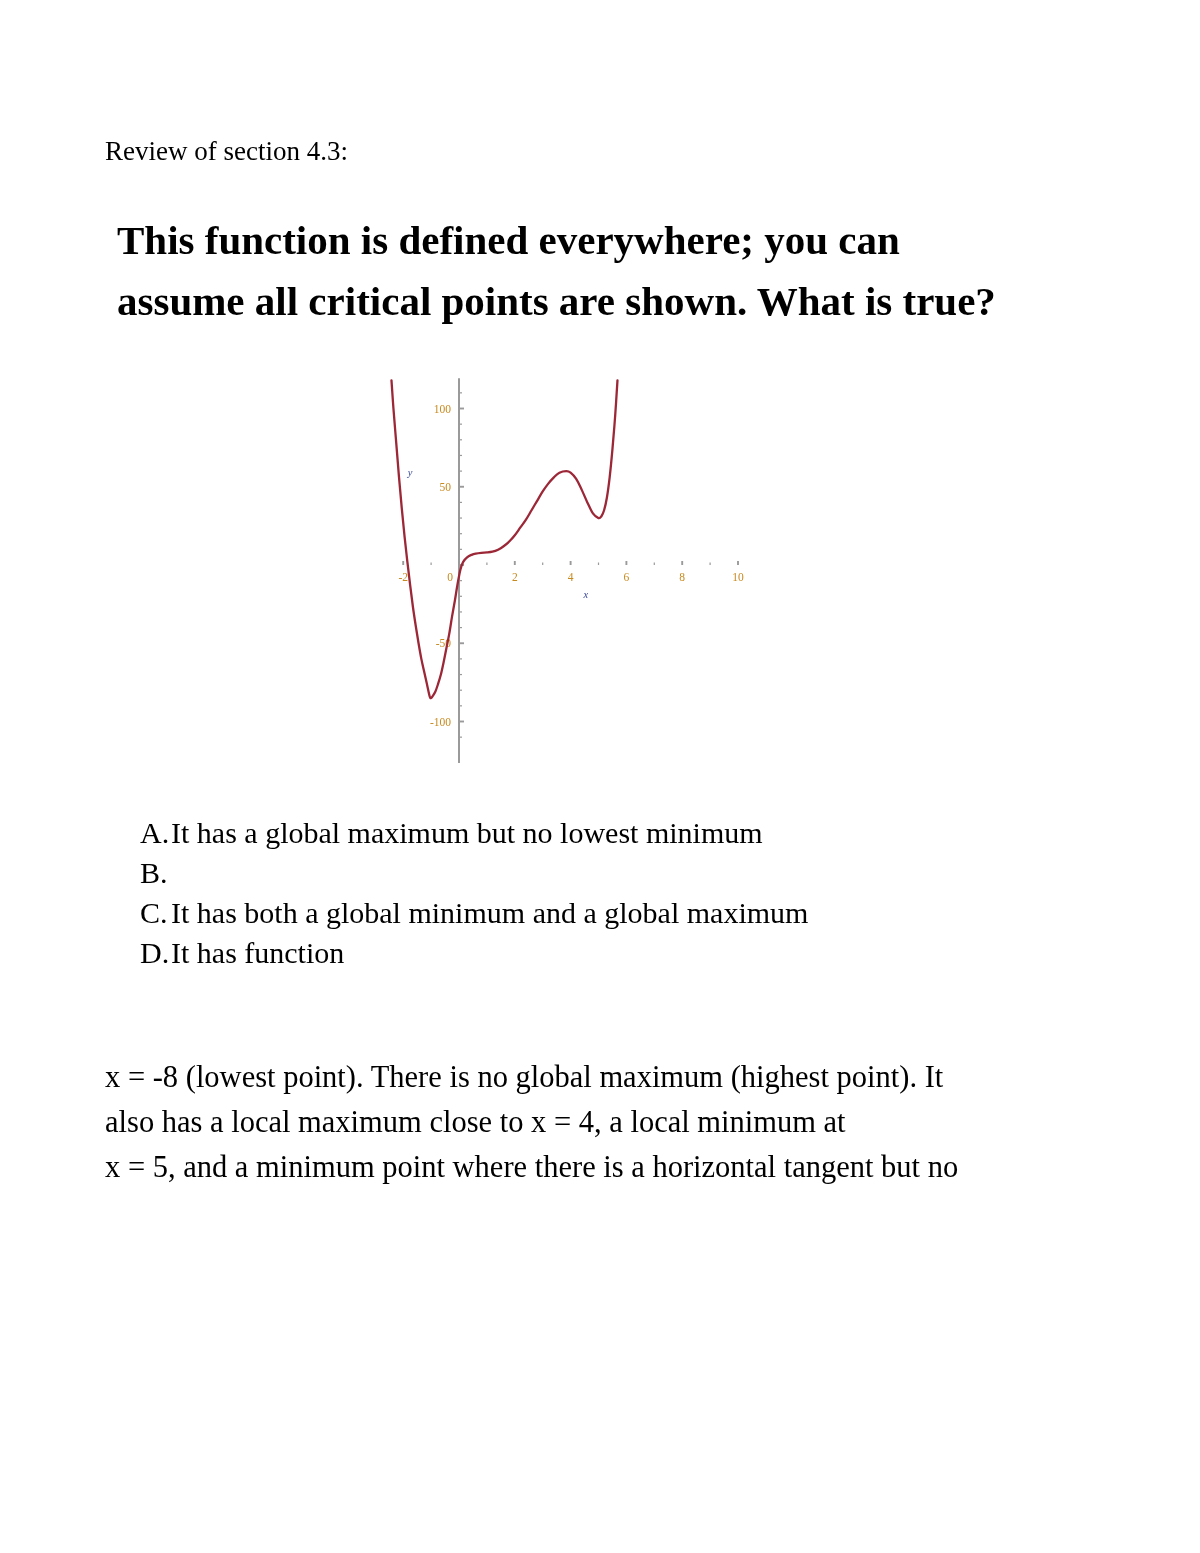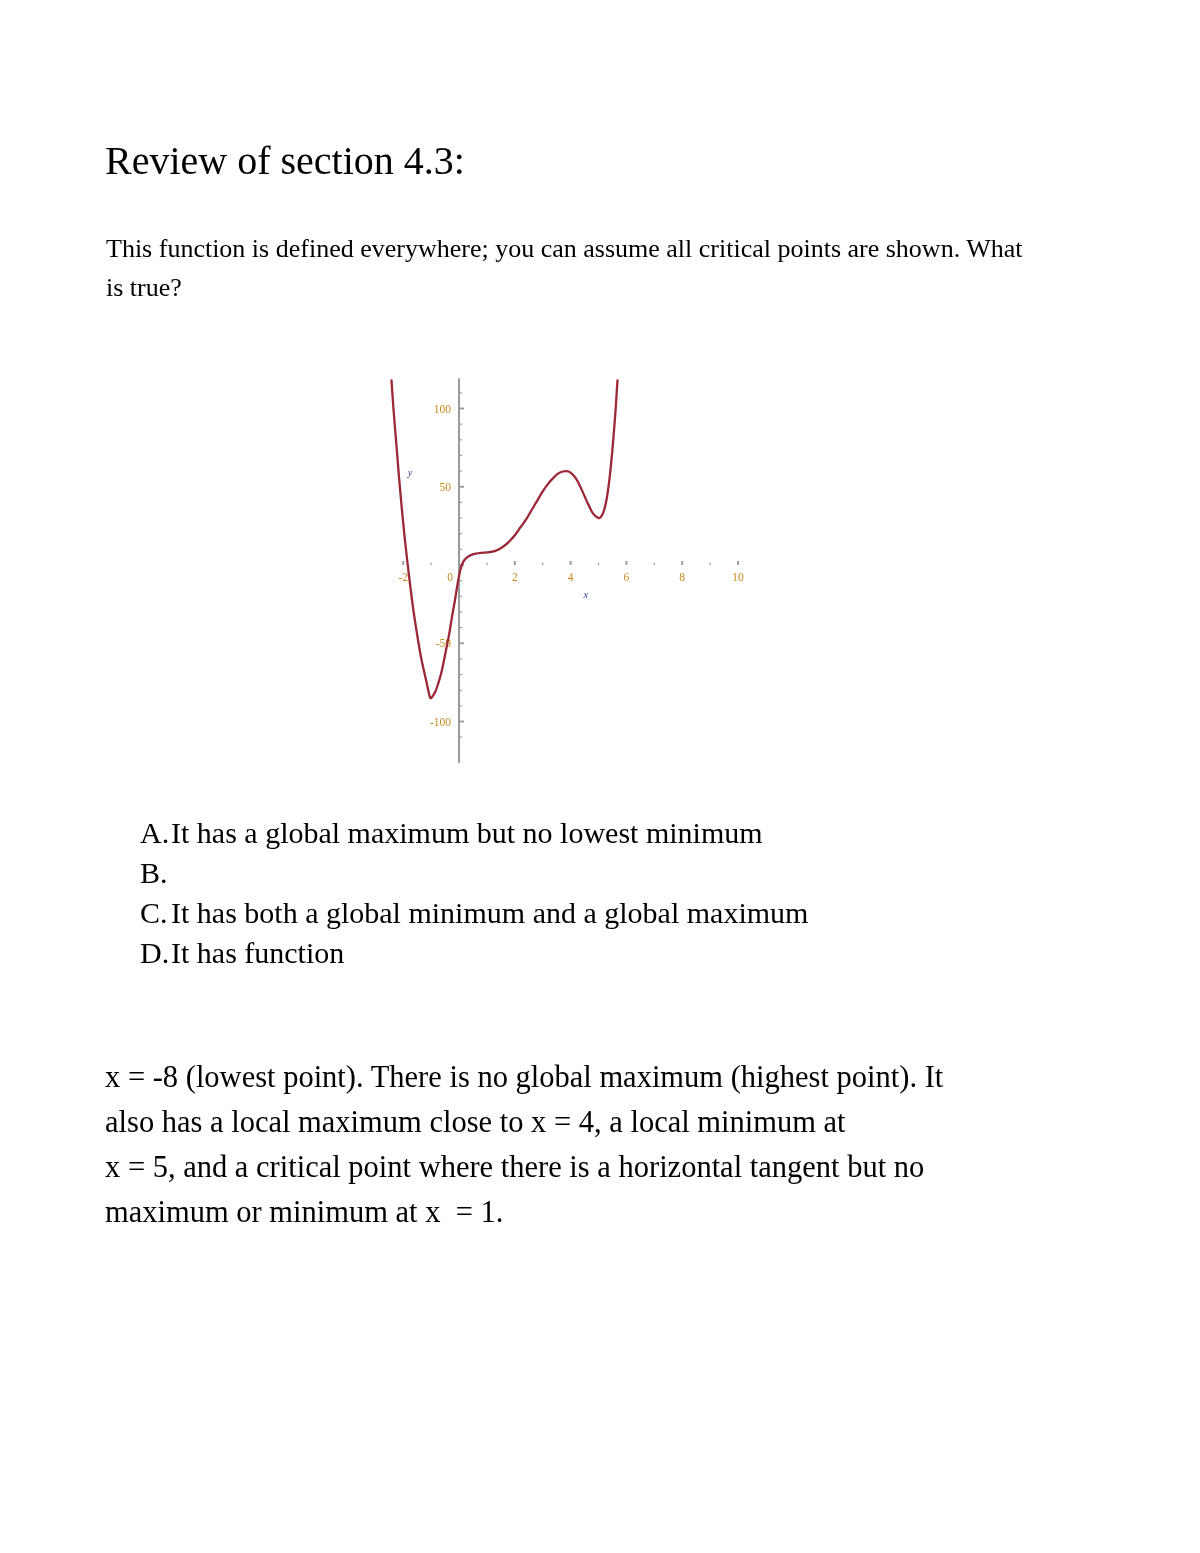--- a/index.html
+++ b/index.html
@@ -25,30 +25,31 @@
   }
 
   .doc-body {
     position: absolute;
     left: 105px;
     top: 132px;
     width: 960px;
   }
 
   .heading-line {
-    font-size: 40px;
+    font-size: 27px;
     line-height: 1.47;
     margin: 0 0 38px 0;
   }
 
   .prompt {
-    font-size: 26px;
+    font-size: 41px;
     line-height: 1.5;
-    margin: 1px;
+    margin: 12px;
     width: 920px;
+    font-weight: bold;
   }
 
   
   .figure-wrap {
     position: absolute;
     left: 0;
     top: 355px;
     width: 1200px;
     height: 410px;
   }
@@ -174,17 +175,16 @@
     </div>
     <div class="choice">
       <span class="choice-letter">D.</span>
       <span>It has function</span>
     </div>
   </div>
 
   <div class="answer">
     <span class="ln">x = -8 (lowest point). There is no global maximum (highest point). It</span>
     <span class="ln">also has a local maximum close to x = 4, a local minimum at</span>
-    <span class="ln">x = 5, and a critical point where there is a horizontal tangent but no</span>
-    <span class="ln">maximum or minimum at x  = 1.</span>
+    <span class="ln">x = 5, and a minimum point where there is a horizontal tangent but no</span>
   </div>
 
 </div>
 
 </body></html>

